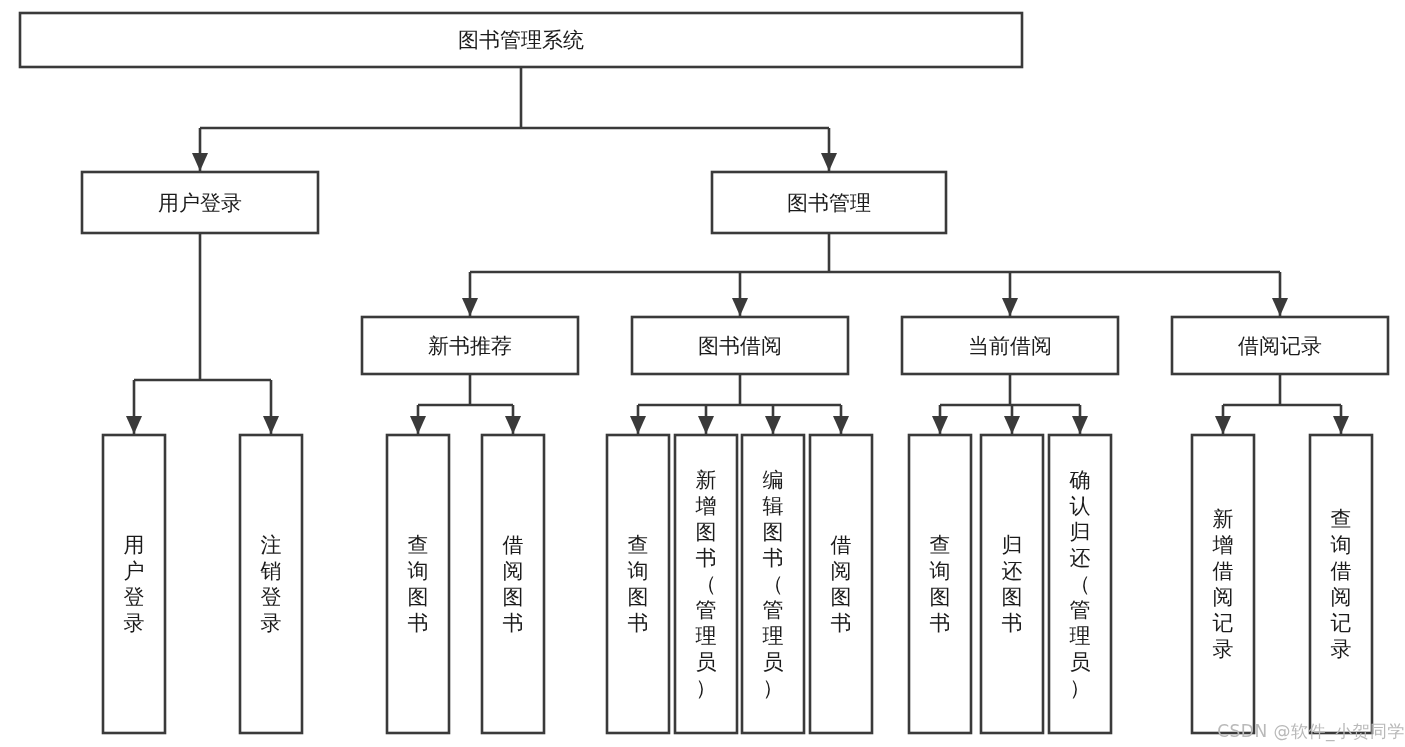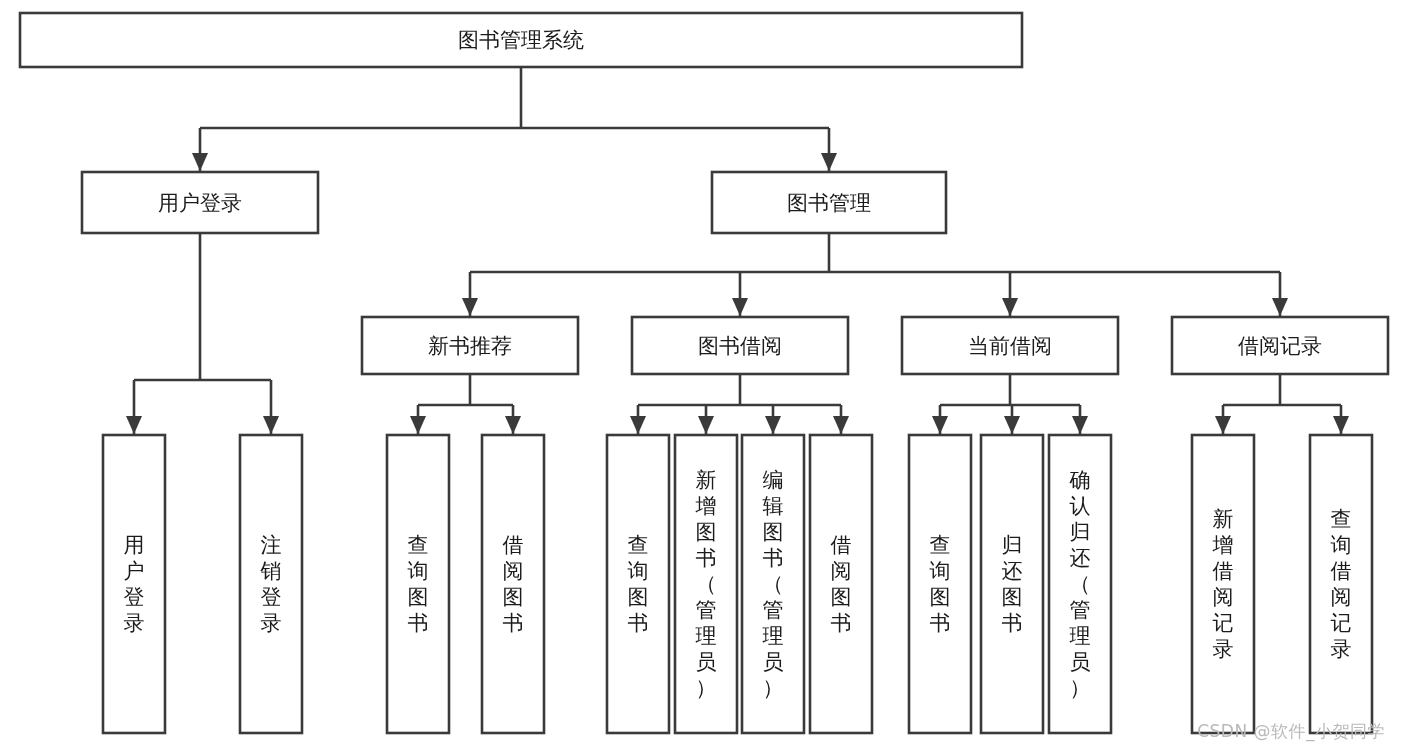--- a/index.html
+++ b/index.html
@@ -48,21 +48,21 @@
     dominant-baseline: middle;
   }
   .node-label-v {
     font-family: "DejaVu Sans", "Liberation Sans", sans-serif;
     font-size: 21px;
     fill: #1b1b1b;
     text-anchor: middle;
   }
   .watermark-text {
     position: absolute;
-    right: 20px;
+    right: 0;
     bottom: 4px;
     font-family: "DejaVu Sans", "Liberation Sans", sans-serif;
     font-size: 17px;
     color: #b9b9b9;
     white-space: nowrap;
     letter-spacing: 0.5px;
     pointer-events: none;
   }
 </style>
 </head>

